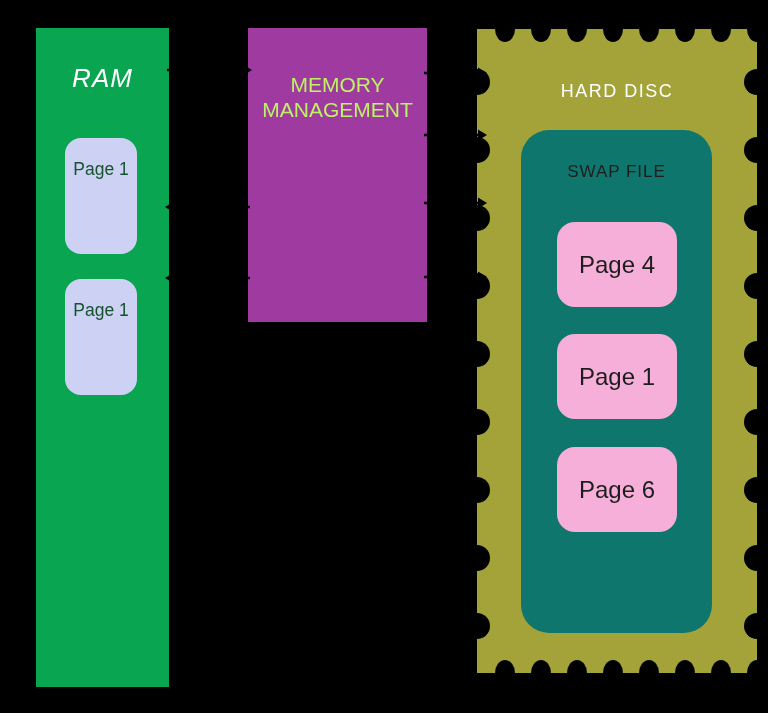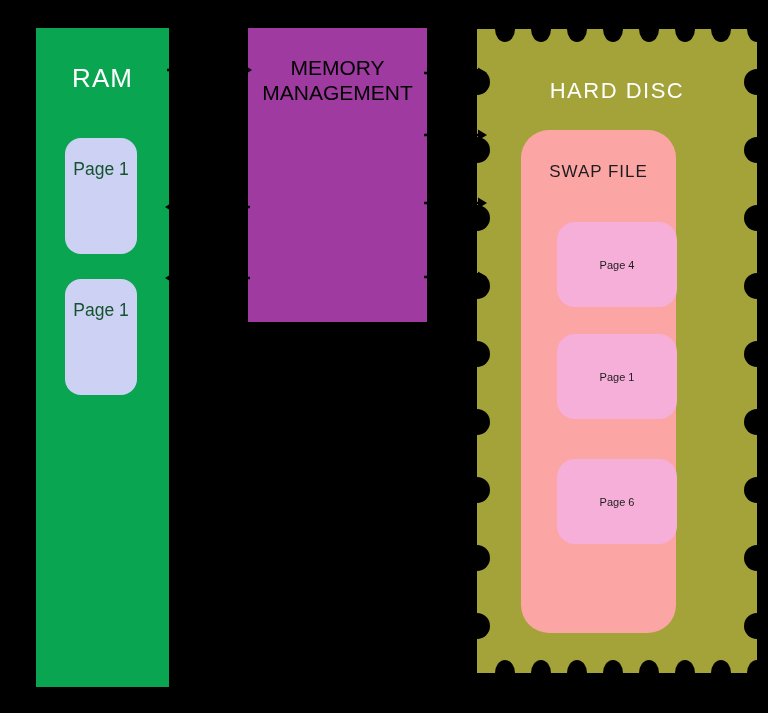--- a/index.html
+++ b/index.html
@@ -14,70 +14,70 @@
   }
   
   .ram-box {
     position: absolute; left: 36px; top: 28px;
     width: 133px; height: 659px;
     background: #0AA550;
   }
   .ram-title {
     position: absolute; top: 36px; left: 0; width: 100%;
     text-align: center; color: #fff;
-    font-size: 26px; line-height: 28px; letter-spacing: 1px;
+    font-size: 26px; line-height: 28px; letter-spacing: 1px; font-style: italic;
   }
   .ram-page {
     position: absolute; left: 29px;
     width: 72px; height: 116px;
     background: #CDD2F5; border-radius: 16px;
     text-align: center;
   }
   .ram-page span {
     display: inline-block; margin-top: 21px;
     font-size: 17.5px; color: #14532d; white-space: nowrap;
   }
   
   .mm-box {
     position: absolute; left: 248px; top: 28px;
     width: 179px; height: 294px;
     background: #9F3AA1;
   }
   .mm-title {
-    position: absolute; top: 27px; left: 0; width: 100%;
-    text-align: center; color: #000000;
+    position: absolute; top: 44px; left: 0; width: 100%;
+    text-align: center; color: #bef264;
     font-size: 21px; line-height: 25px;
   }
   
   .stamp {
     position: absolute; left: 477px; top: 29px;
     width: 280px; height: 644px;
   }
   .stamp svg.stamp-shape { position: absolute; left: 0; top: 0; }
   .hd-title {
     position: absolute; top: 49px; left: 0; width: 100%;
     text-align: center; color: #fff;
-    font-size: 22px; line-height: 26px; letter-spacing: 1.5px;
+    font-size: 18px; line-height: 26px; letter-spacing: 1.5px;
   }
   .swap-box {
     position: absolute; left: 44px; top: 101px;
-    width: 155px; height: 503px;
-    background: #fca5a5; border-radius: 28px;
+    width: 191px; height: 503px;
+    background: #0f766e; border-radius: 28px;
   }
   .swap-title {
     position: absolute; top: 31px; left: 0; width: 100%;
     text-align: center; color: #1d1d1d;
     font-size: 17px; line-height: 22px; letter-spacing: 1px;
   }
   .swap-page {
     position: absolute; left: 36px;
     width: 120px; height: 85px;
     background: #F6AFD8; border-radius: 18px;
     display: flex; align-items: center; justify-content: center;
-    font-size: 11px; color: #1d1d1d;
+    font-size: 24px; color: #1d1d1d;
   }
   
   .arrows-layer {
     position: absolute; left: 0; top: 0;
     pointer-events: none;
   }
 </style>
 </head>
 <body>
 
@@ -144,21 +144,21 @@
     <div class="hd-title">HARD DISC</div>
 
     <div class="swap-box">
       <div class="swap-title">SWAP FILE</div>
       <div class="swap-page" style="top:92px">
         <span>Page 4</span>
       </div>
       <div class="swap-page" style="top:204px">
         <span>Page 1</span>
       </div>
-      <div class="swap-page" style="top:329px">
+      <div class="swap-page" style="top:317px">
         <span>Page 6</span>
       </div>
     </div>
   </div>
 
   <svg class="arrows-layer" width="768" height="713">
     <g stroke="#000" stroke-width="2.5" fill="#000">
 
       <line x1="167" y1="70" x2="243" y2="70"></line>
       <polygon points="243,64.5 252,70 243,75.5" stroke="none"></polygon>

